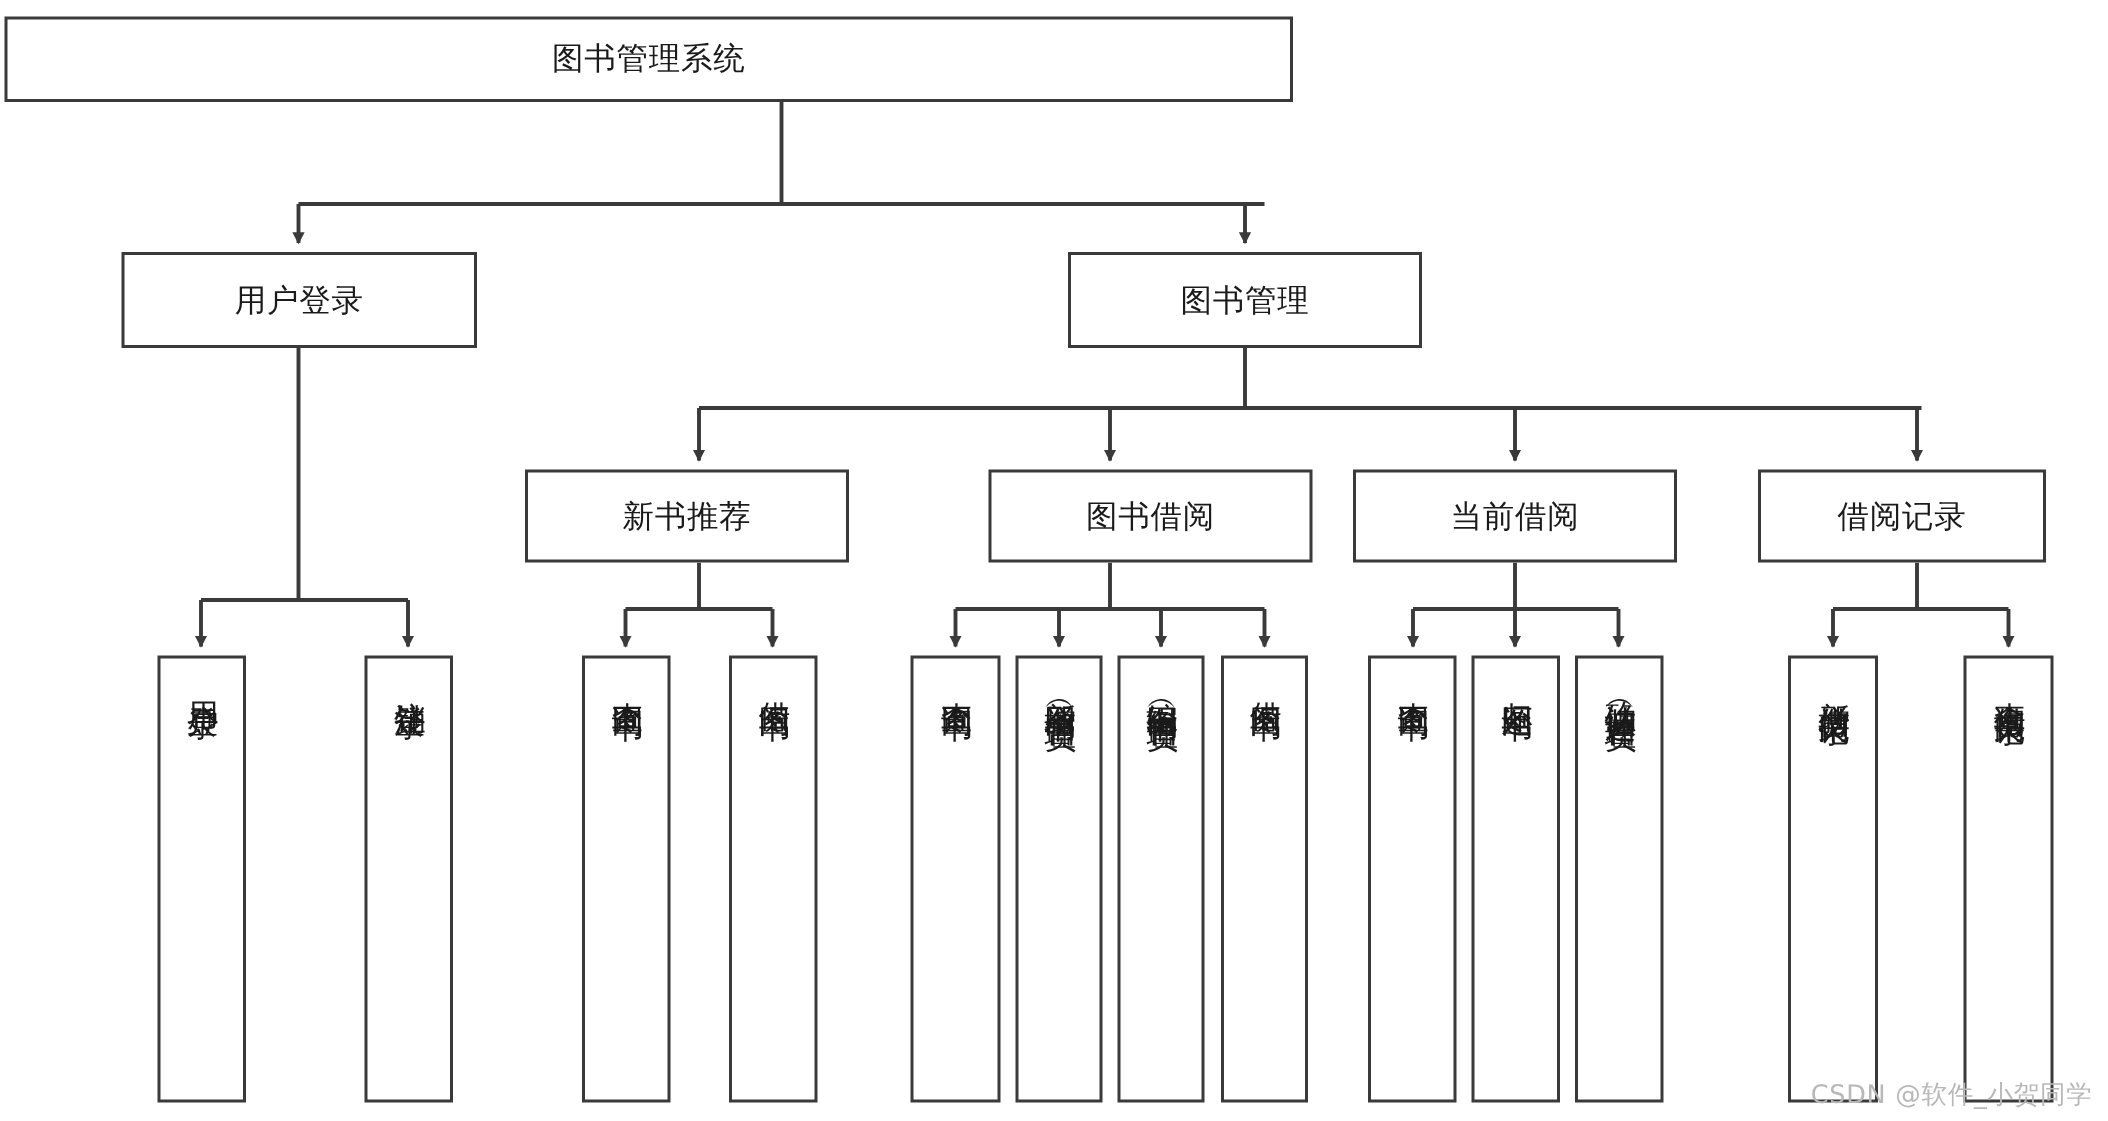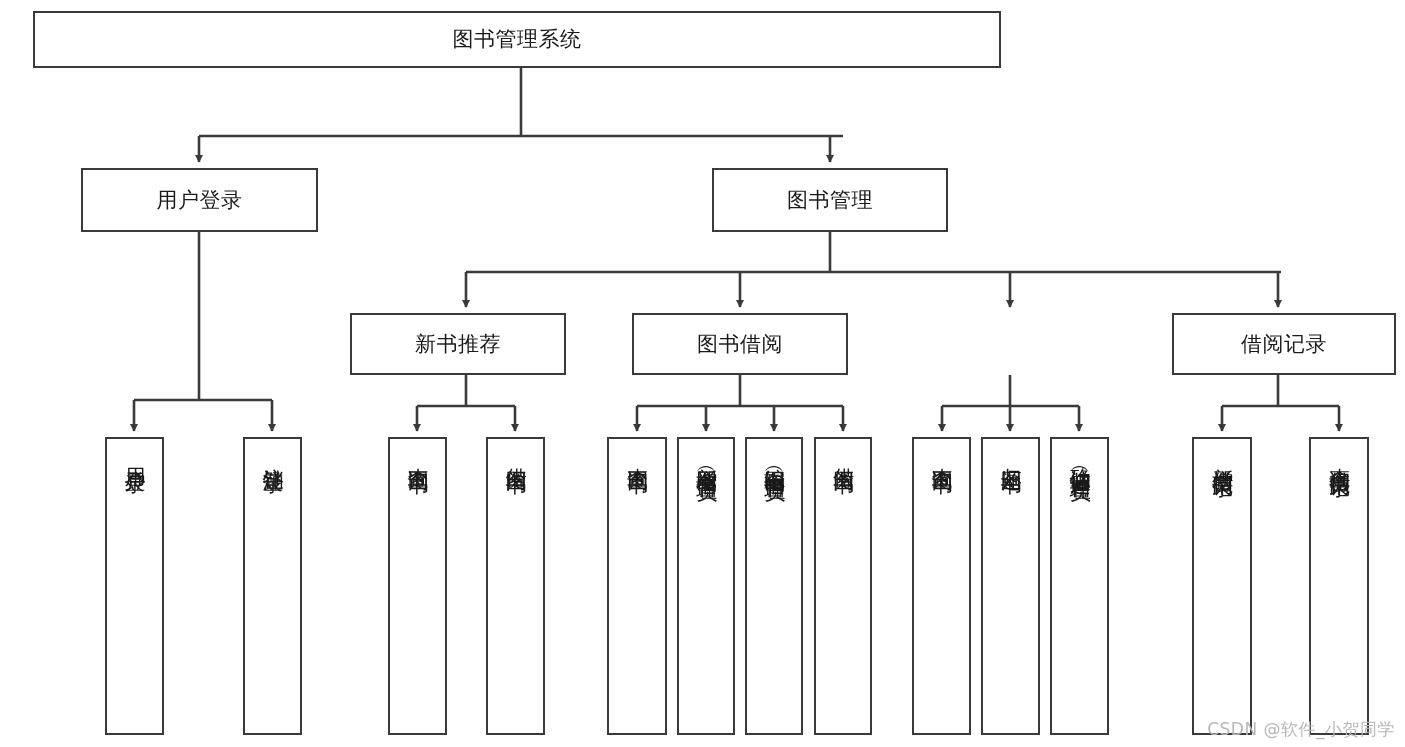--- a/index.html
+++ b/index.html
@@ -129,38 +129,41 @@
     </g>
 
     <g stroke="#3a3a3a" stroke-width="2.6" fill="none">
       <path d="M1278,375 L1278,406"></path>
       <path d="M1222,406 L1339,406"></path>
       <path d="M1222,406 L1222,431" marker-end="url(#arrowhead)"></path>
       <path d="M1339,406 L1339,431" marker-end="url(#arrowhead)"></path>
     </g>
   </svg>
 
-  <div class="node node-h" style="left:33px; top:11px; width:968px; height:57px;">
+  <div class="node node-h" style="left:3px; top:11px; width:859px; height:57px;">
     <span class="node-label">图书管理系统</span>
   </div>
 
   <div class="node node-h" style="left:81px; top:168px; width:237px; height:64px;">
     <span class="node-label">用户登录</span>
   </div>
   <div class="node node-h" style="left:712px; top:168px; width:236px; height:64px;text-align:center;">
     <span class="node-label">图书管理</span>
   </div>
 
   <div class="node node-h" style="left:350px; top:313px; width:216px; height:62px;">
     <span class="node-label">新书推荐</span>
   </div>
-  <div class="node node-h" style="left:632px; top:313px; width:216px; height:62px;">
+  <div class="node node-h" style="left:659px; top:313px; width:216px; height:62px;">
     <span class="node-label">图书借阅</span>
   </div>
-  <div class="node node-h" style="left:1172px; top:313px; width:224px; height:62px;">
+  <div class="node node-h" style="left:902px; top:313px; width:216px; height:62px;">
+    <span class="node-label">当前借阅</span>
+  </div>
+  <div class="node node-h" style="left:1172px; top:313px; width:192px; height:62px;">
     <span class="node-label">借阅记录</span>
   </div>
 
   <div class="node node-v" style="left:105px; top:437px; width:59px; height:298px;">
     <span class="node-label">用户登录</span>
   </div>
   <div class="node node-v" style="left:243px; top:437px; width:59px; height:298px;">
     <span class="node-label">注销登录</span>
   </div>
 

